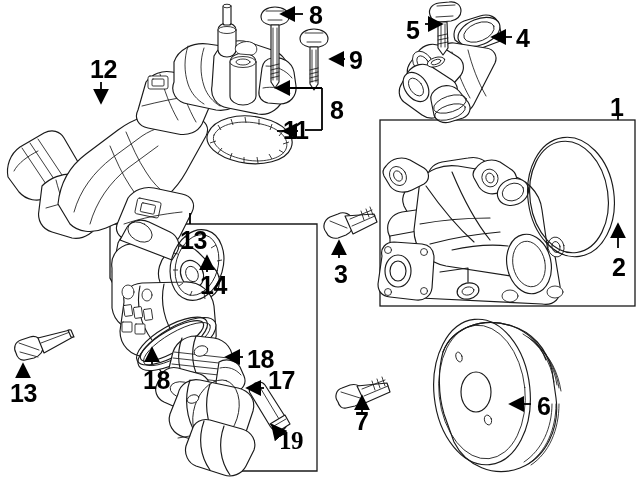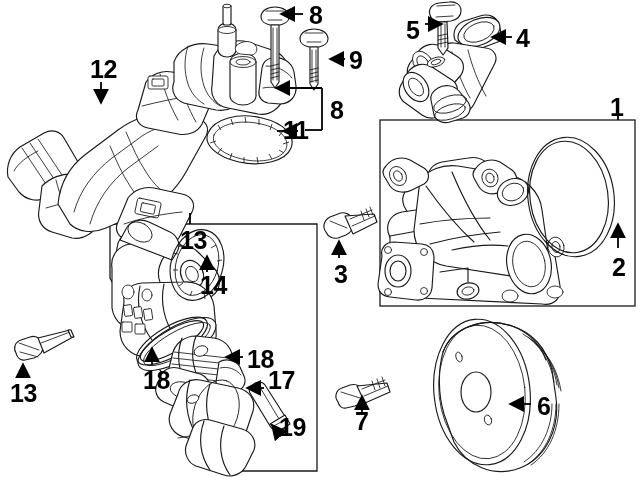--- a/index.html
+++ b/index.html
@@ -496,15 +496,15 @@
   <div class="callout" style="left:349px;top:48px;">9</div>
   <div class="callout" style="left:309px;top:3px;">8</div>
   <div class="callout" style="left:283px;top:118px;">11</div>
   <div class="callout" style="left:90px;top:57px;">12</div>
   <div class="callout" style="left:180px;top:195px;margin-top:33px;">13</div>
   <div class="callout" style="left:200px;top:273px;">14</div>
   <div class="callout" style="left:10px;top:381px;">13</div>
   <div class="callout" style="left:247px;top:347px;">18</div>
   <div class="callout" style="left:268px;top:368px;">17</div>
   <div class="callout" style="left:143px;top:368px;">18</div>
-  <div class="callout" style="left:279px;top:415px;">19</div>
+  <div class="callout" style="left:279px;top:428px;font-family:Liberation Serif, serif;">19</div>
 
 </div>
 
 </body></html>

